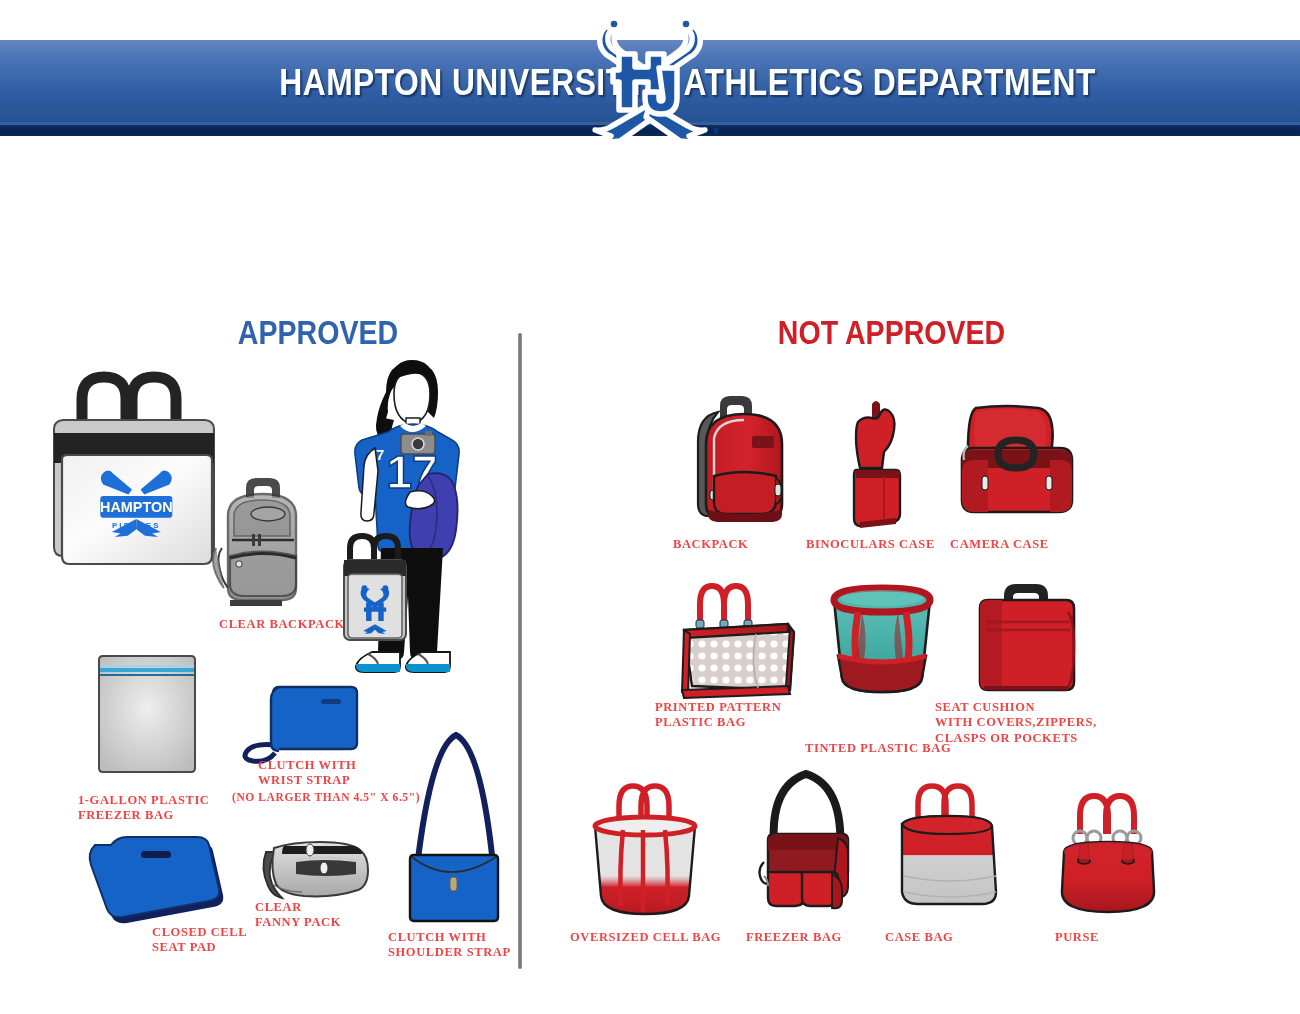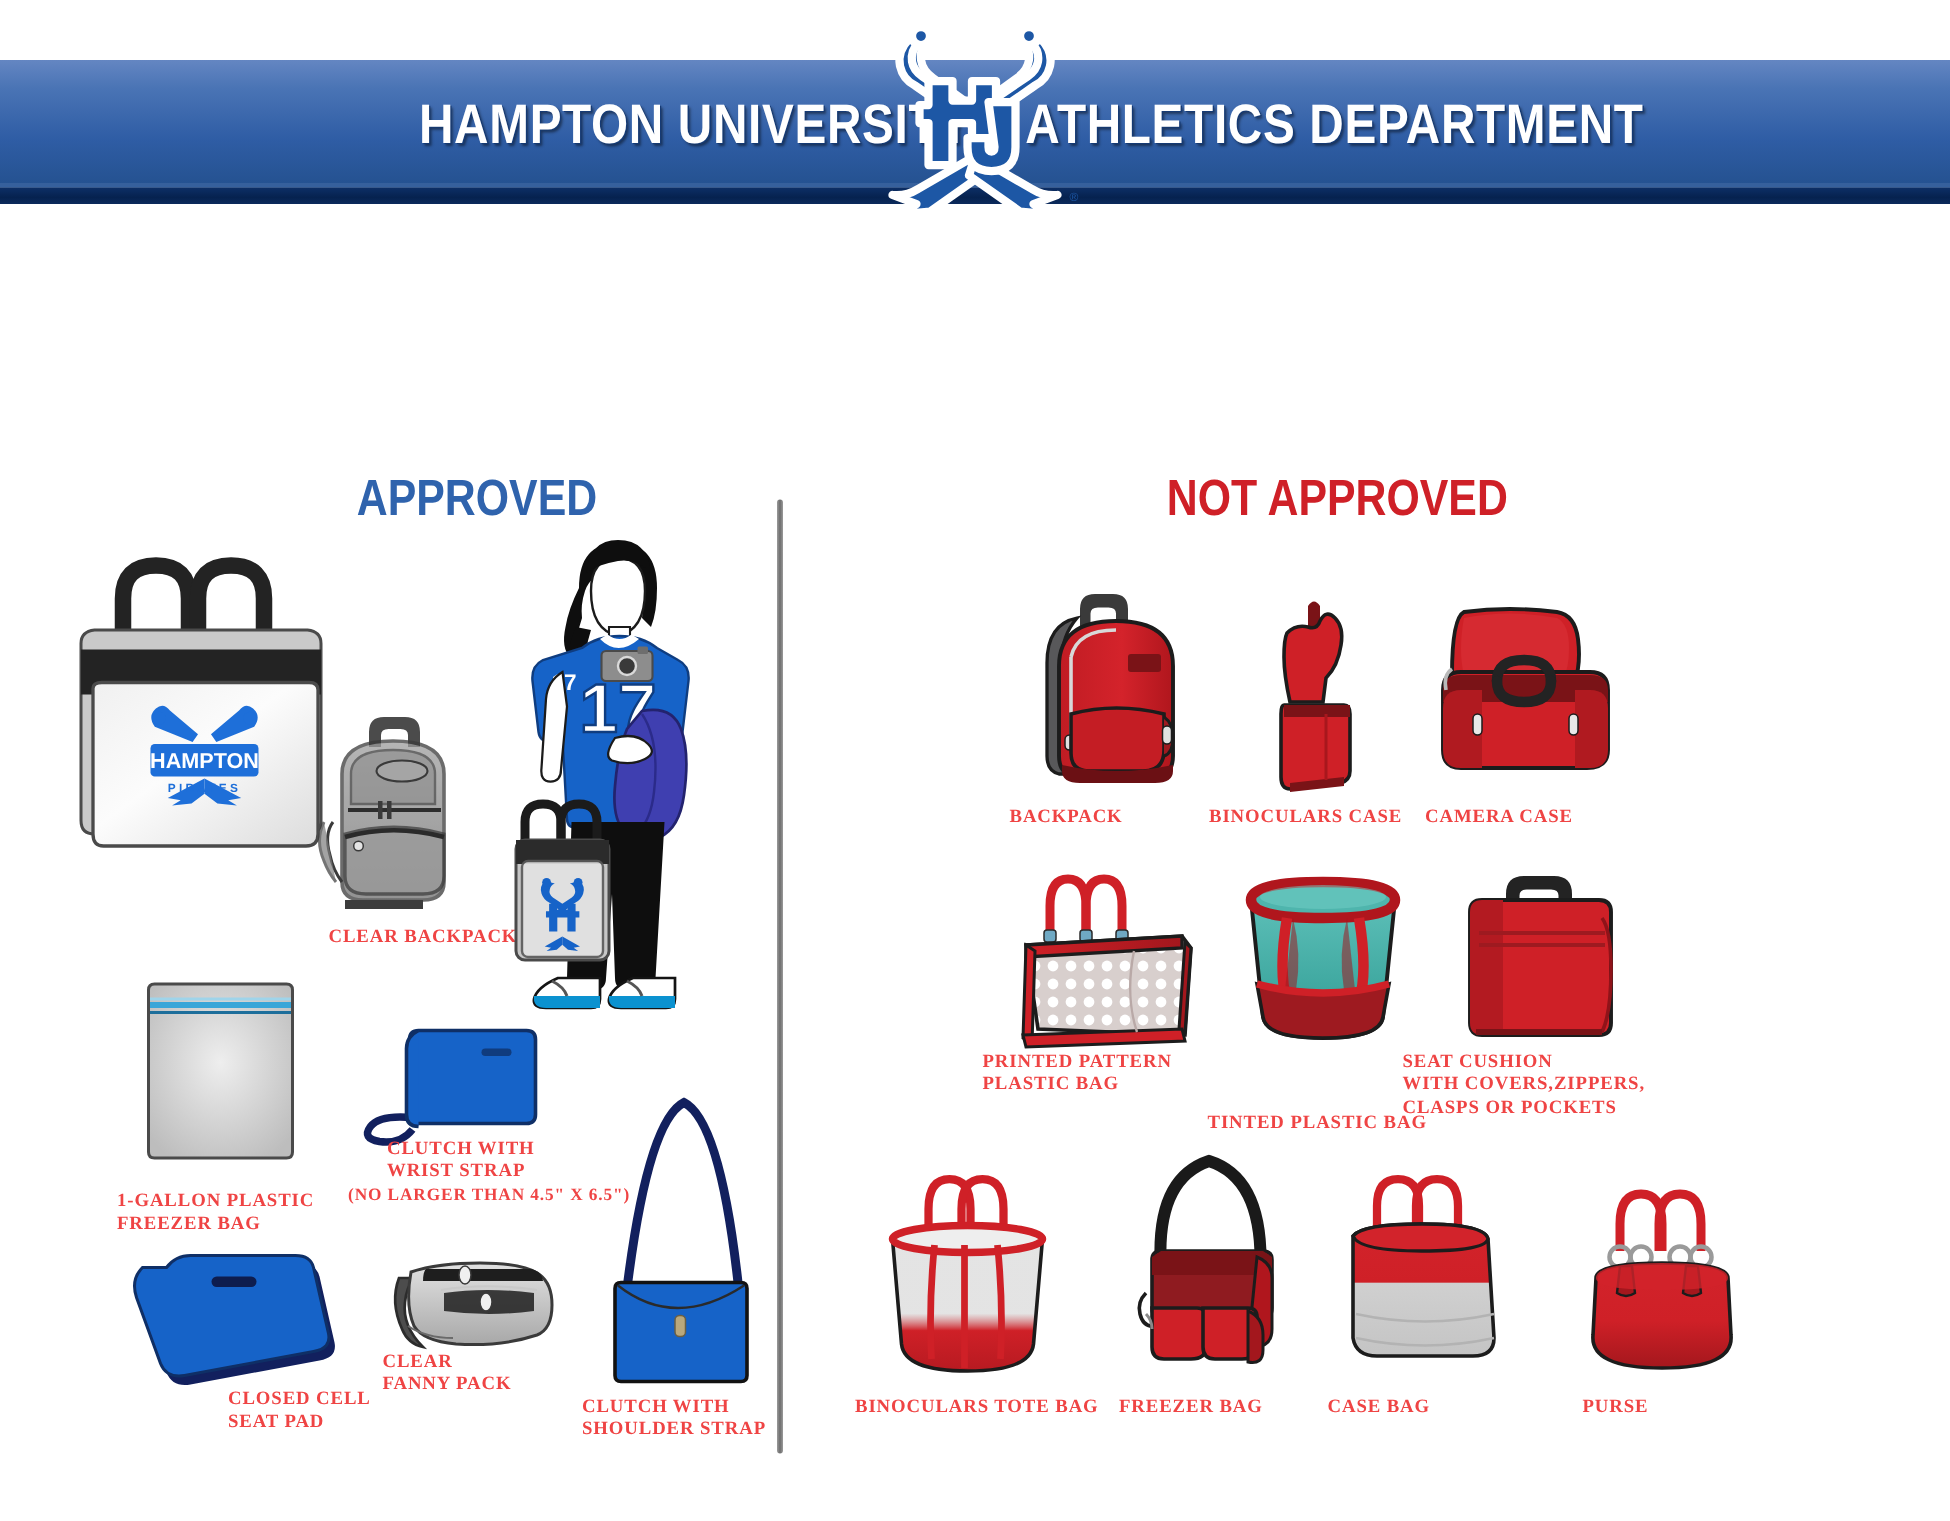--- a/index.html
+++ b/index.html
@@ -446,21 +446,21 @@
       <path d="M34 46 V26 q0 -20 14 -20 q14 0 14 20 v20" fill="none" stroke="#cf2027" stroke-width="5.5"></path>
       <path d="M56 46 V26 q0 -20 14 -20 q14 0 14 20 v20" fill="none" stroke="#cf2027" stroke-width="5.5"></path>
       <path d="M10 46 q0 -8 50 -8 q50 0 50 8 l-6 70 q-2 18 -44 18 q-42 0 -44 -18 z" fill="url(#otG)" stroke="#1c1c1c" stroke-width="2.4"></path>
       <ellipse cx="60" cy="46" rx="50" ry="9" fill="#eeeeee" stroke="#1c1c1c" stroke-width="2.4"></ellipse>
       <ellipse cx="60" cy="46" rx="50" ry="9" fill="none" stroke="#cf2027" stroke-width="5"></ellipse>
       <path d="M38 50 q-4 40 -2 76" fill="none" stroke="#cf2027" stroke-width="4.5"></path>
       <path d="M80 50 q4 40 2 76" fill="none" stroke="#cf2027" stroke-width="4.5"></path>
       <path d="M58 50 v82" fill="none" stroke="#cf2027" stroke-width="4.5"></path>
     </svg>
   </div>
-  <div class="cap sm" style="left:570px; top:930px; width:165px;">BINOCULARS TOTE BAG</div>
+  <div class="cap sm" style="left:570px; top:930px; width:165px;">OVERSIZED CELL BAG</div>
 
   <div class="item" style="left:752px; top:768px;">
     <svg width="110" height="150" viewBox="0 0 110 150">
       <path d="M22 78 q-4 -60 32 -72 q38 12 34 78" fill="none" stroke="#1a1a1a" stroke-width="8"></path>
       <path d="M22 66 h68 q6 0 6 6 v32 q0 8 -8 8 h-64 q-8 0 -8 -8 v-32 q0 -6 6 -6 z" fill="#8f1b20" stroke="#1c1c1c" stroke-width="2.4"></path>
       <path d="M22 66 h68 l6 4 v12 h-80 v-12 z" fill="#7a1317"></path>
       <path d="M86 70 q10 4 10 14 v34 q0 12 -12 12 h-4 z" fill="#b0161d" stroke="#1c1c1c" stroke-width="2"></path>
       <path d="M16 104 h30 q6 0 6 6 v20 q0 8 -10 8 h-18 q-8 0 -8 -8 z" fill="#cf2027" stroke="#1c1c1c" stroke-width="2.4"></path>
       <path d="M50 104 h30 q6 0 6 6 v20 q0 8 -10 8 h-18 q-8 0 -8 -8 z" fill="#cf2027" stroke="#1c1c1c" stroke-width="2.4"></path>
       <path d="M80 106 q10 4 10 16 v10 q0 10 -10 8 z" fill="#a3171d" stroke="#1c1c1c" stroke-width="2"></path>

